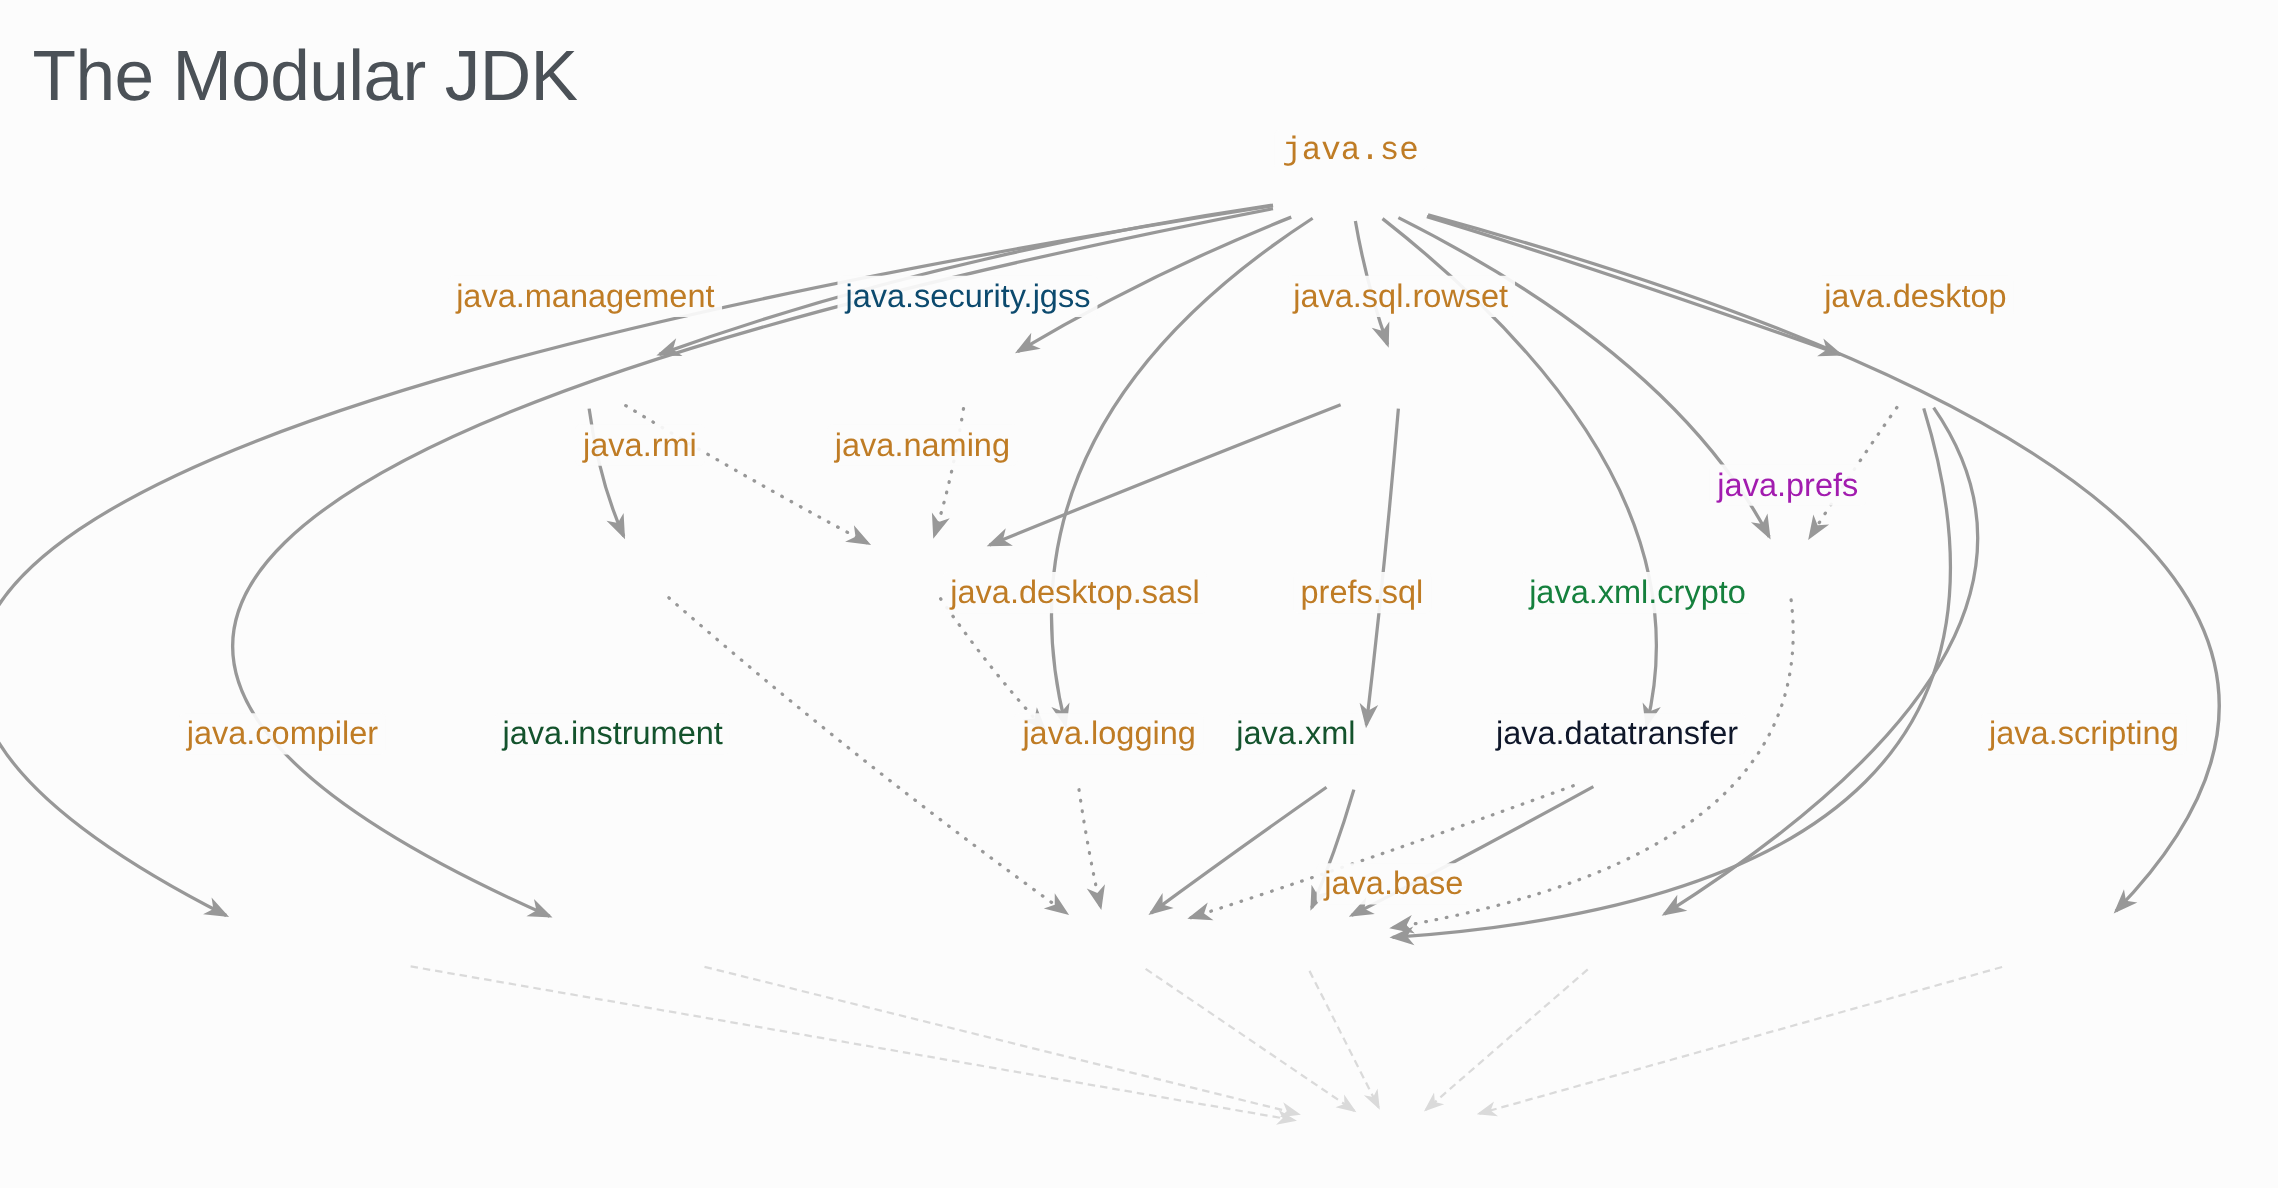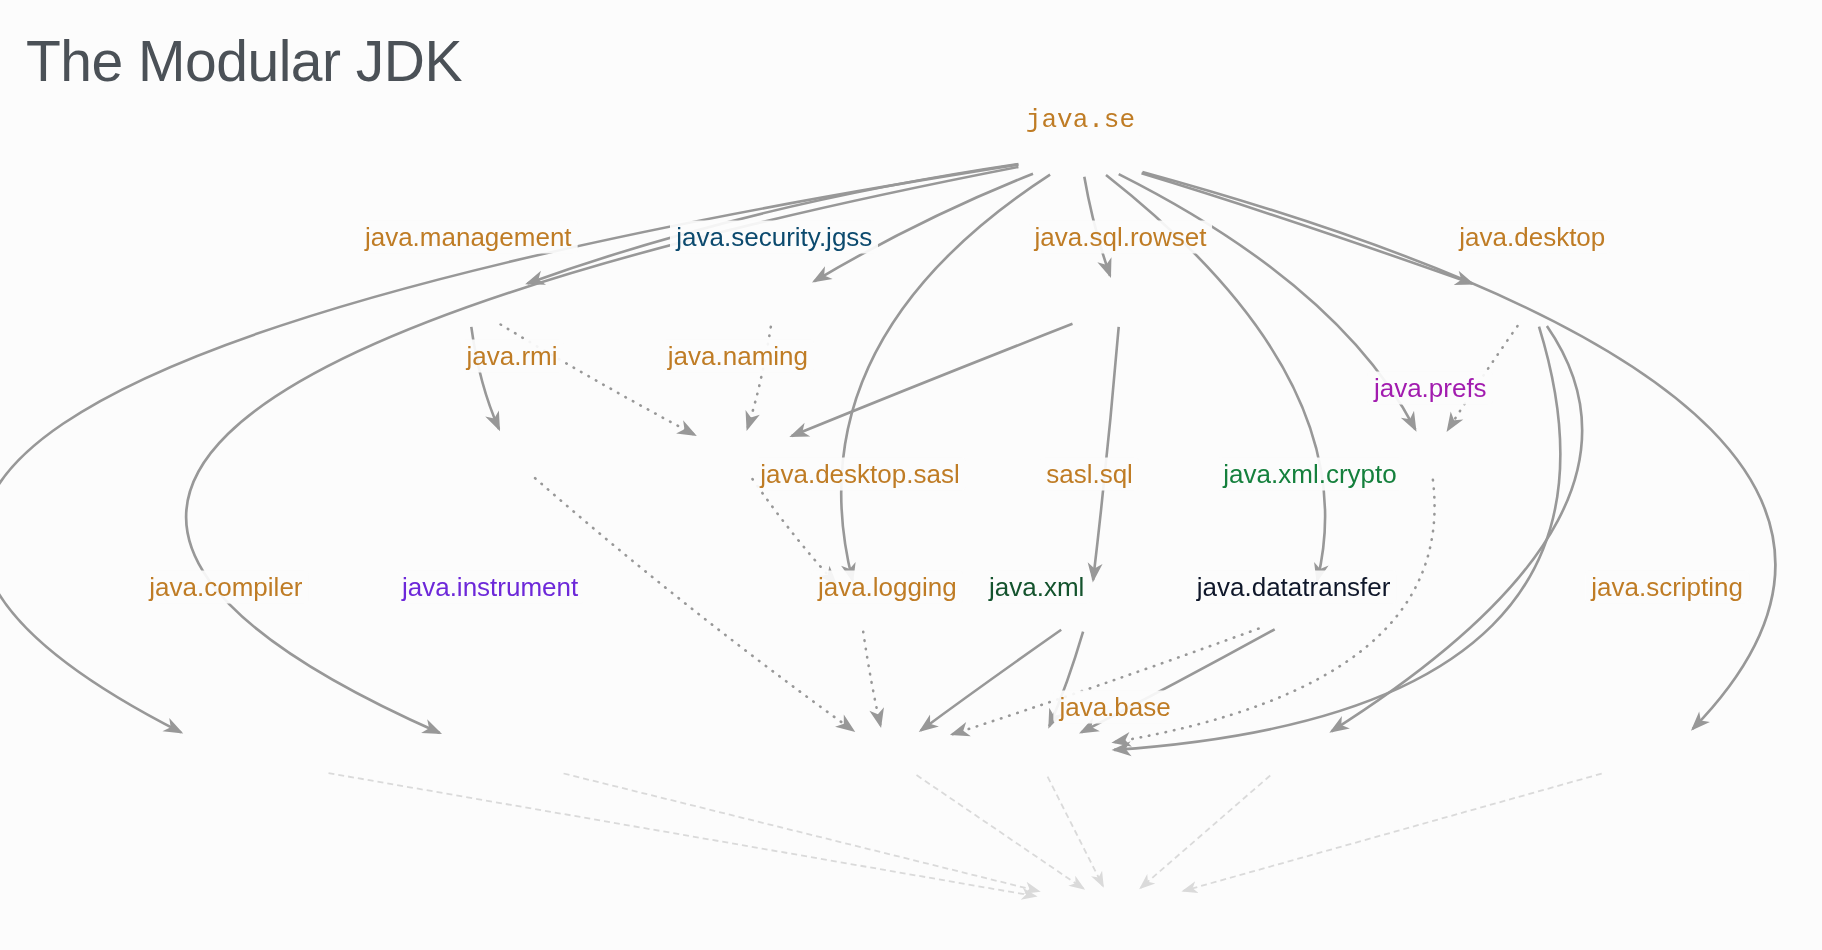--- a/index.html
+++ b/index.html
@@ -90,23 +90,23 @@
   <div id="node-layer">
       <div class="node" style="left: 59.3%; top: 16.3%; color: rgb(191, 124, 37); font-family: Liberation Mono, monospace;">java.se</div>
       <div class="node" style="left: 25.7%; top: 32.1%; color: rgb(191, 124, 37);">java.management</div>
       <div class="node" style="left: 42.5%; top: 32.1%; color: #0c4a6e;">java.security.jgss</div>
       <div class="node" style="left: 61.5%; top: 32.1%; color: rgb(191, 124, 37);">java.sql.rowset</div>
       <div class="node" style="left: 84.1%; top: 32.1%; color: rgb(191, 124, 37);">java.desktop</div>
       <div class="node" style="left: 28.1%; top: 48.2%; color: rgb(191, 124, 37);">java.rmi</div>
       <div class="node" style="left: 40.5%; top: 48.2%; color: rgb(191, 124, 37);">java.naming</div>
       <div class="node" style="left: 78.5%; top: 48.2%; color: #a21caf; margin-top: 32px;">java.prefs</div>
       <div class="node" style="left: 47.2%; top: 64.2%; color: rgb(191, 124, 37);">java.desktop.sasl</div>
-      <div class="node" style="left: 59.8%; top: 64.2%; color: rgb(191, 124, 37);">sasl.sql</div>
+      <div class="node" style="left: 59.8%; top: 64.2%; color: rgb(191, 124, 37);">prefs.sql</div>
       <div class="node" style="left: 71.9%; top: 64.2%; color: #15803d;">java.xml.crypto</div>
       <div class="node" style="left: 12.4%; top: 79.5%; color: rgb(191, 124, 37);">java.compiler</div>
-      <div class="node" style="left: 26.9%; top: 79.5%; color: #6d28d9;">java.instrument</div>
+      <div class="node" style="left: 26.9%; top: 79.5%; color: #14532d;">java.instrument</div>
       <div class="node" style="left: 48.7%; top: 79.5%; color: rgb(191, 124, 37);">java.logging</div>
       <div class="node" style="left: 56.9%; top: 79.5%; color: #14532d;">java.xml</div>
       <div class="node" style="left: 71%; top: 79.5%; color: #0f172a;">java.datatransfer</div>
       <div class="node" style="left: 91.5%; top: 79.5%; color: rgb(191, 124, 37);">java.scripting</div>
       <div class="node" style="left: 61.2%; top: 95.8%; color: rgb(191, 124, 37);">java.base</div>
     </div>
 </div>
 
 </body></html>

